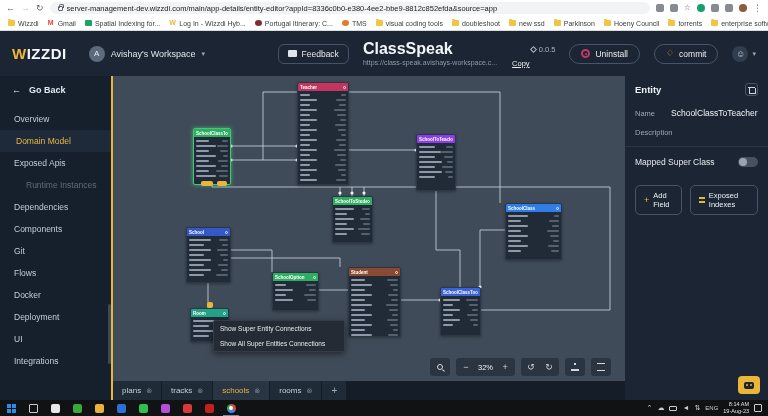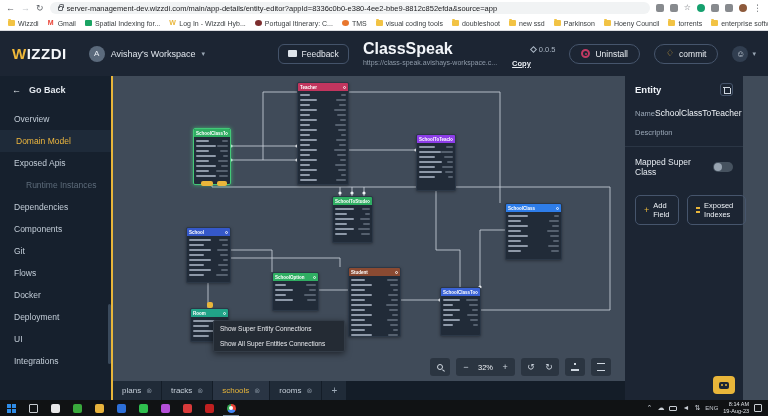--- a/index.html
+++ b/index.html
@@ -39,21 +39,21 @@
   #feedback-btn { display:flex; align-items:center; gap:5px; border:1px solid #44536a; border-radius:6px; padding:4px 9px; font-size:8.5px; color:#e6eaf0; }
   .bubble-ic { width:9px; height:7px; background:#dfe5ec; border-radius:1px; position:relative; }
   .bubble-ic:after { content:""; position:absolute; bottom:-2px; left:1px; border:2px solid transparent; border-top-color:#dfe5ec; }
   #app-meta { line-height:1.2; }
   #app-name-row { display:flex; align-items:center; gap:8px; }
   #app-name { font-size:16px; font-weight:bold; color:#f2f5f9; }
   #app-ver { font-size:7.5px; color:#aab6c4; display:flex; gap:3px; align-items:center; margin-left:70px;}
   .diamond { width:5px; height:5px; border:1px solid #aab6c4; transform:rotate(45deg); display:inline-block; }
   #app-url-row { display:flex; gap:6px; align-items:center; }
   #app-url { font-size:7px; color:#8e9aa9; }
-  #copy-link { font-size:7.5px; font-weight:bold; color:#e9edf2; text-decoration:underline;padding-left:9px; }
+  #copy-link { font-size:7.5px; font-weight:normal; color:#e9edf2; text-decoration:underline;padding-left:9px; }
   .pill-btn { display:flex; align-items:center; gap:5px; border:1px solid #46556c; border-radius:11px; padding:4px 11px; font-size:8.5px; color:#e9edf2; }
   .uninst-ic { width:9px; height:9px; border:2px solid #c23a63; border-radius:50%; position:relative;}
   .uninst-ic:after { content:""; position:absolute; inset:1.5px; background:#c23a63; border-radius:50%; }
   .commit-ic { color:#efb83a; font-size:9px; line-height:9px; }
   #user-chip { display:flex; align-items:center; gap:4px; }
   #user-avatar { width:16px; height:16px; border-radius:50%; background:#313e50; display:flex; align-items:center; justify-content:center; color:#c7d0da; font-size:9px; }
 
   
   #main { position:absolute; top:76px; left:0; width:768px; height:324px; }
   #sidebar { position:absolute; left:0; top:0; width:111px; height:324px; background:#16202d; color:#cdd6e0; }
@@ -96,27 +96,27 @@
   .tree-ic:after { content:""; position:absolute; bottom:0; left:0; width:8px; height:2px; background:#cfd7e0;}
 
   
   #tabsbar { position:absolute; left:113px; top:305px; width:512px; height:19px; background:#141d28; display:flex; align-items:flex-end; }
   .tab { height:19px; display:flex; align-items:center; gap:5px; padding:0 9px; background:#202b38; border-right:1px solid #141d28; font-size:8px; color:#c6cfd9; }
   .tab.active { background:#2a3544; color:#e9b63a; }
   .tab-close { font-size:7px; color:#7c8896; }
   .tab-add { width:24px; height:19px; display:flex; align-items:center; justify-content:center; color:#9fabb8; font-size:10px; background:#202b38; }
 
   
-  #panel { position:absolute; left:625px; top:0; width:118px; height:324px; background:#1c2533; color:#dbe2ea; }
+  #panel { position:absolute; left:625px; top:0; width:143px; height:324px; background:#1c2533; color:#dbe2ea; }
   #panel-head { display:flex; justify-content:space-between; align-items:center; padding:7px 10px; }
   #panel-title { font-size:9.5px; font-weight:bold; color:#eef2f7; }
   .trash-btn { width:13px; height:13px; border:1px solid #46556c; border-radius:3px; position:relative; }
   .trash-btn:before { content:""; position:absolute; left:3px; top:4px; width:5px; height:5px; border:1px solid #cfd7e0; border-top:none; }
   .trash-btn:after { content:""; position:absolute; left:2px; top:3px; width:7px; height:1px; background:#cfd7e0; }
-  .prow { display:flex; align-items:center; padding:5px 10px; gap:0; }
+  .prow { display:flex; align-items:center; padding:5px 10px; gap:16px; }
   .plabel { font-size:7.5px; color:#9aa7b6; flex:none; }
   #name-value { font-size:8.5px; color:#f0f4f8; }
   #desc-box { flex:1; font-size:8px; color:#66737f; position:relative; min-height:22px; }
   #desc-box:after { content:"◢"; position:absolute; right:0; bottom:0; font-size:4px; color:#66737f; }
   .pdivider { height:1px; background:#2b3645; margin:4px 0 6px; }
   #msc-row { display:flex; justify-content:space-between; align-items:center; padding:4px 10px 10px; }
   #msc-label { font-size:8.5px; color:#e6ebf1; }
   .toggle { width:20px; height:10px; background:#46525f; border-radius:6px; position:relative; }
   .toggle:after { content:""; position:absolute; left:1px; top:1px; width:8px; height:8px; border-radius:50%; background:#98a4b1; }
   #panel-btns { display:flex; gap:8px; padding:8px 10px; }

